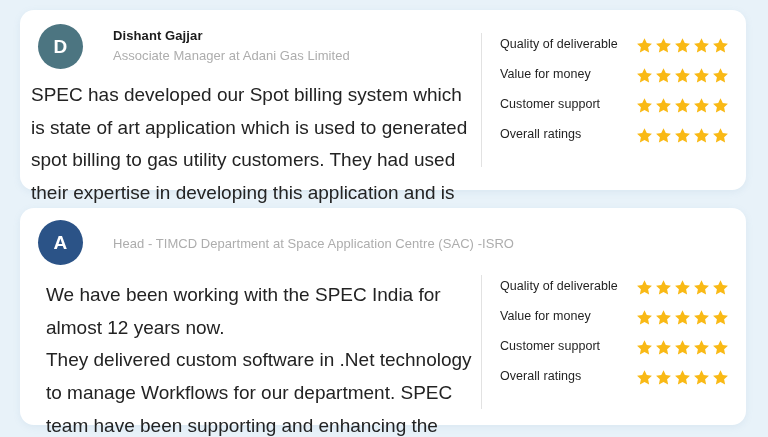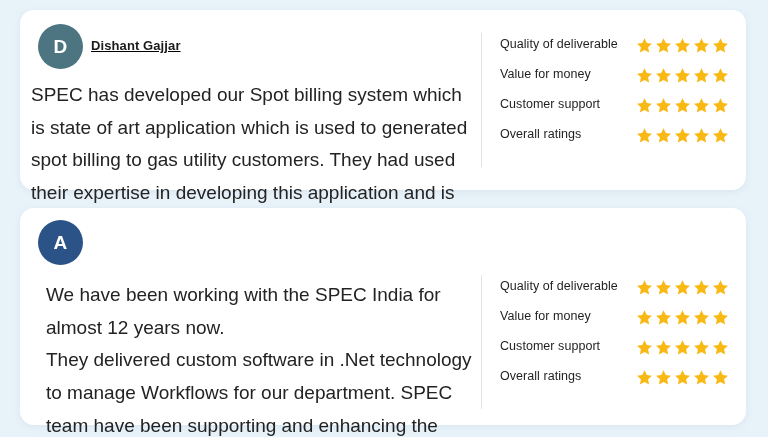--- a/index.html
+++ b/index.html
@@ -46,23 +46,22 @@
     flex: 0 0 45px;
     display: flex;
     align-items: center;
     justify-content: center;
     color: #ffffff;
     font-size: 19px;
     font-weight: bold;
     letter-spacing: 0.3px;
   }
   .who {
-    margin-left: 8px;
+    margin-left: 30px;
     line-height: 1.28;
-    text-decoration: underline;
   }
   .who-name {
     font-size: 13px;
     font-weight: bold;
     color: #1b1b1b;
     letter-spacing: 0.1px;
   }
   .who-role {
     font-size: 13px;
     color: #adadad;
@@ -130,20 +129,21 @@
 </head>
 <body>
 
 <div class="page">
 
   <div class="card" id="card-0">
     <div class="card-header">
       <div class="avatar" style="background: rgb(76, 117, 129);">D</div>
       <div class="who">
         <div class="who-name">Dishant Gajjar</div>
+        <div class="who-role">Associate Manager at Adani Gas Limited</div>
       </div>
     </div>
     <div class="card-body">
       <div class="review-text">SPEC has developed our Spot billing system which is state of art application which is used to generated spot billing to gas utility customers. They had used their expertise in developing this application and is always striving and supporting us for its continual improvement</div>
       <div class="ratings">
         <div class="rating-row">
           <span class="rating-label">Quality of deliverable</span>
           <span class="stars">
               <svg class="star" width="17" height="17" viewBox="0 0 24 24">
                 <path d="M12 1.6l3.2 6.9 7.3.9-5.4 5.1 1.4 7.4L12 18.3 5.5 21.9l1.4-7.4L1.5 9.4l7.3-.9z" fill="#f9b915"></path>
@@ -223,20 +223,21 @@
             </span>
         </div>
       </div>
     </div>
   </div>
 
   <div class="card" id="card-1">
     <div class="card-header">
       <div class="avatar" style="background: rgb(43, 83, 135);">A</div>
       <div class="who">
+        <div class="who-role">Head - TIMCD Department at Space Application Centre (SAC) -ISRO</div>
       </div>
     </div>
     <div class="card-body">
       <div class="review-text">We have been working with the SPEC India for almost 12 years now.
 They delivered custom software in .Net technology to manage Workflows for our department. SPEC team have been supporting and enhancing the system since first production deployment.
 Truly recommend for any sort of Custom Software development across any technology platform or solution design.</div>
       <div class="ratings">
         <div class="rating-row">
           <span class="rating-label">Quality of deliverable</span>
           <span class="stars">

